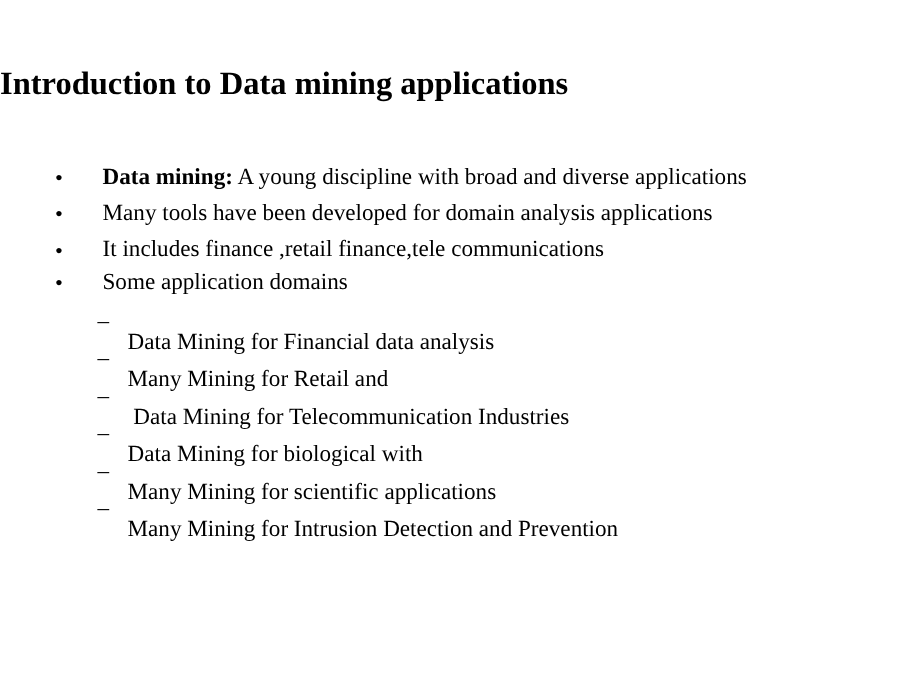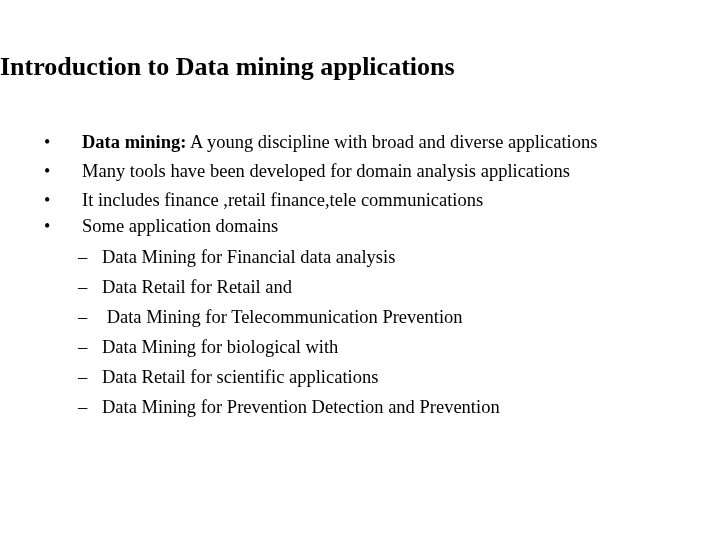--- a/index.html
+++ b/index.html
@@ -5,21 +5,21 @@
   html, body { margin:0; padding:0; }
   body { width:720px; height:540px; background:#ffffff; position:relative; overflow:hidden;
          font-family:"Liberation Serif","DejaVu Serif",serif; color:#000; }
   .title { position:absolute; left:0; top:52px; width:720px; text-align:left;
            font-size:26px; font-weight:bold; letter-spacing:0px; }
   .b { position:relative; font-size:18.5px; line-height:24px; height:24px; white-space:nowrap; }
   .b .dot { position:absolute; left:0; top:0; width:14px; font-size:18px; }
   .b .txt { position:absolute; left:26px; top:0;margin-left:12px; }
   .s { position:relative; font-size:18.5px; height:30px; line-height:24px; white-space:nowrap; }
   .s .dash { position:absolute; left:0; top:0; }
-  .s .txt { position:absolute; left:24px; top:0; }
+  .s .txt { position:absolute; left:24px; top:17px; }
 </style>
 </head>
 <body>
 
 <div class="title">Introduction to Data mining applications</div>
 
 <div>
   <div class="b" style="position:absolute;left:44px;top:130px;">
     <span class="dot">•</span>
     <span class="txt"><b>Data mining:</b><span style="white-space:pre"> A young discipline with broad and diverse applications</span></span>
@@ -38,31 +38,31 @@
   </div>
 </div>
 
 <div>
   <div class="s" style="position:absolute;left:78px;top:245px;">
     <span class="dash">–</span>
     <span class="txt" style="white-space:pre">Data Mining for Financial data analysis</span>
   </div>
   <div class="s" style="position:absolute;left:78px;top:275px;">
     <span class="dash">–</span>
-    <span class="txt" style="white-space:pre">Data Retail for Retail and</span>
+    <span class="txt" style="white-space:pre">Many Mining for Retail and</span>
   </div>
   <div class="s" style="position:absolute;left:78px;top:305px;">
     <span class="dash">–</span>
-    <span class="txt" style="white-space:pre"> Data Mining for Telecommunication Prevention</span>
+    <span class="txt" style="white-space:pre"> Data Mining for Telecommunication Industries</span>
   </div>
   <div class="s" style="position:absolute;left:78px;top:335px;">
     <span class="dash">–</span>
     <span class="txt" style="white-space:pre">Data Mining for biological with</span>
   </div>
   <div class="s" style="position:absolute;left:78px;top:365px;">
     <span class="dash">–</span>
-    <span class="txt" style="white-space:pre">Data Retail for scientific applications</span>
+    <span class="txt" style="white-space:pre">Many Mining for scientific applications</span>
   </div>
   <div class="s" style="position:absolute;left:78px;top:395px;">
     <span class="dash">–</span>
-    <span class="txt" style="white-space:pre">Data Mining for Prevention Detection and Prevention</span>
+    <span class="txt" style="white-space:pre">Many Mining for Intrusion Detection and Prevention</span>
   </div>
 </div>
 
 </body></html>

